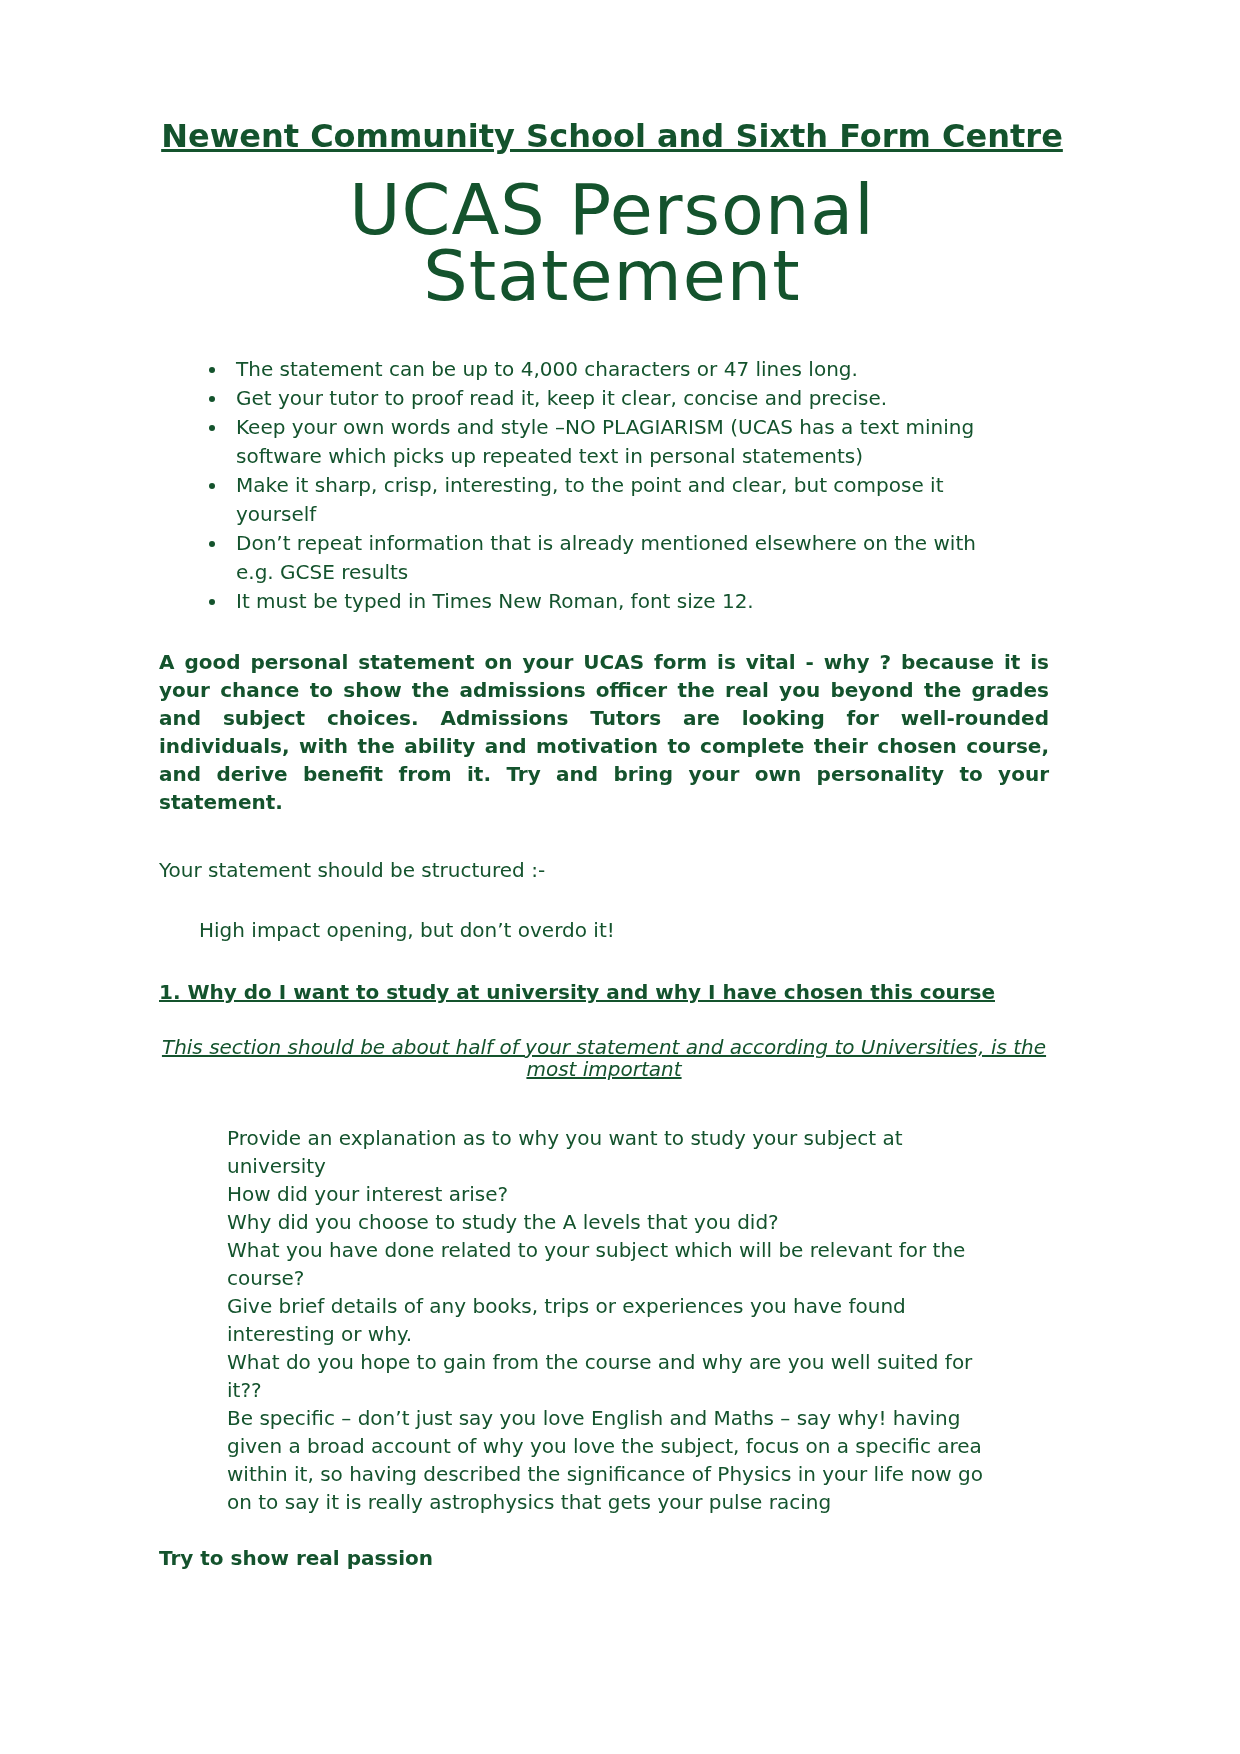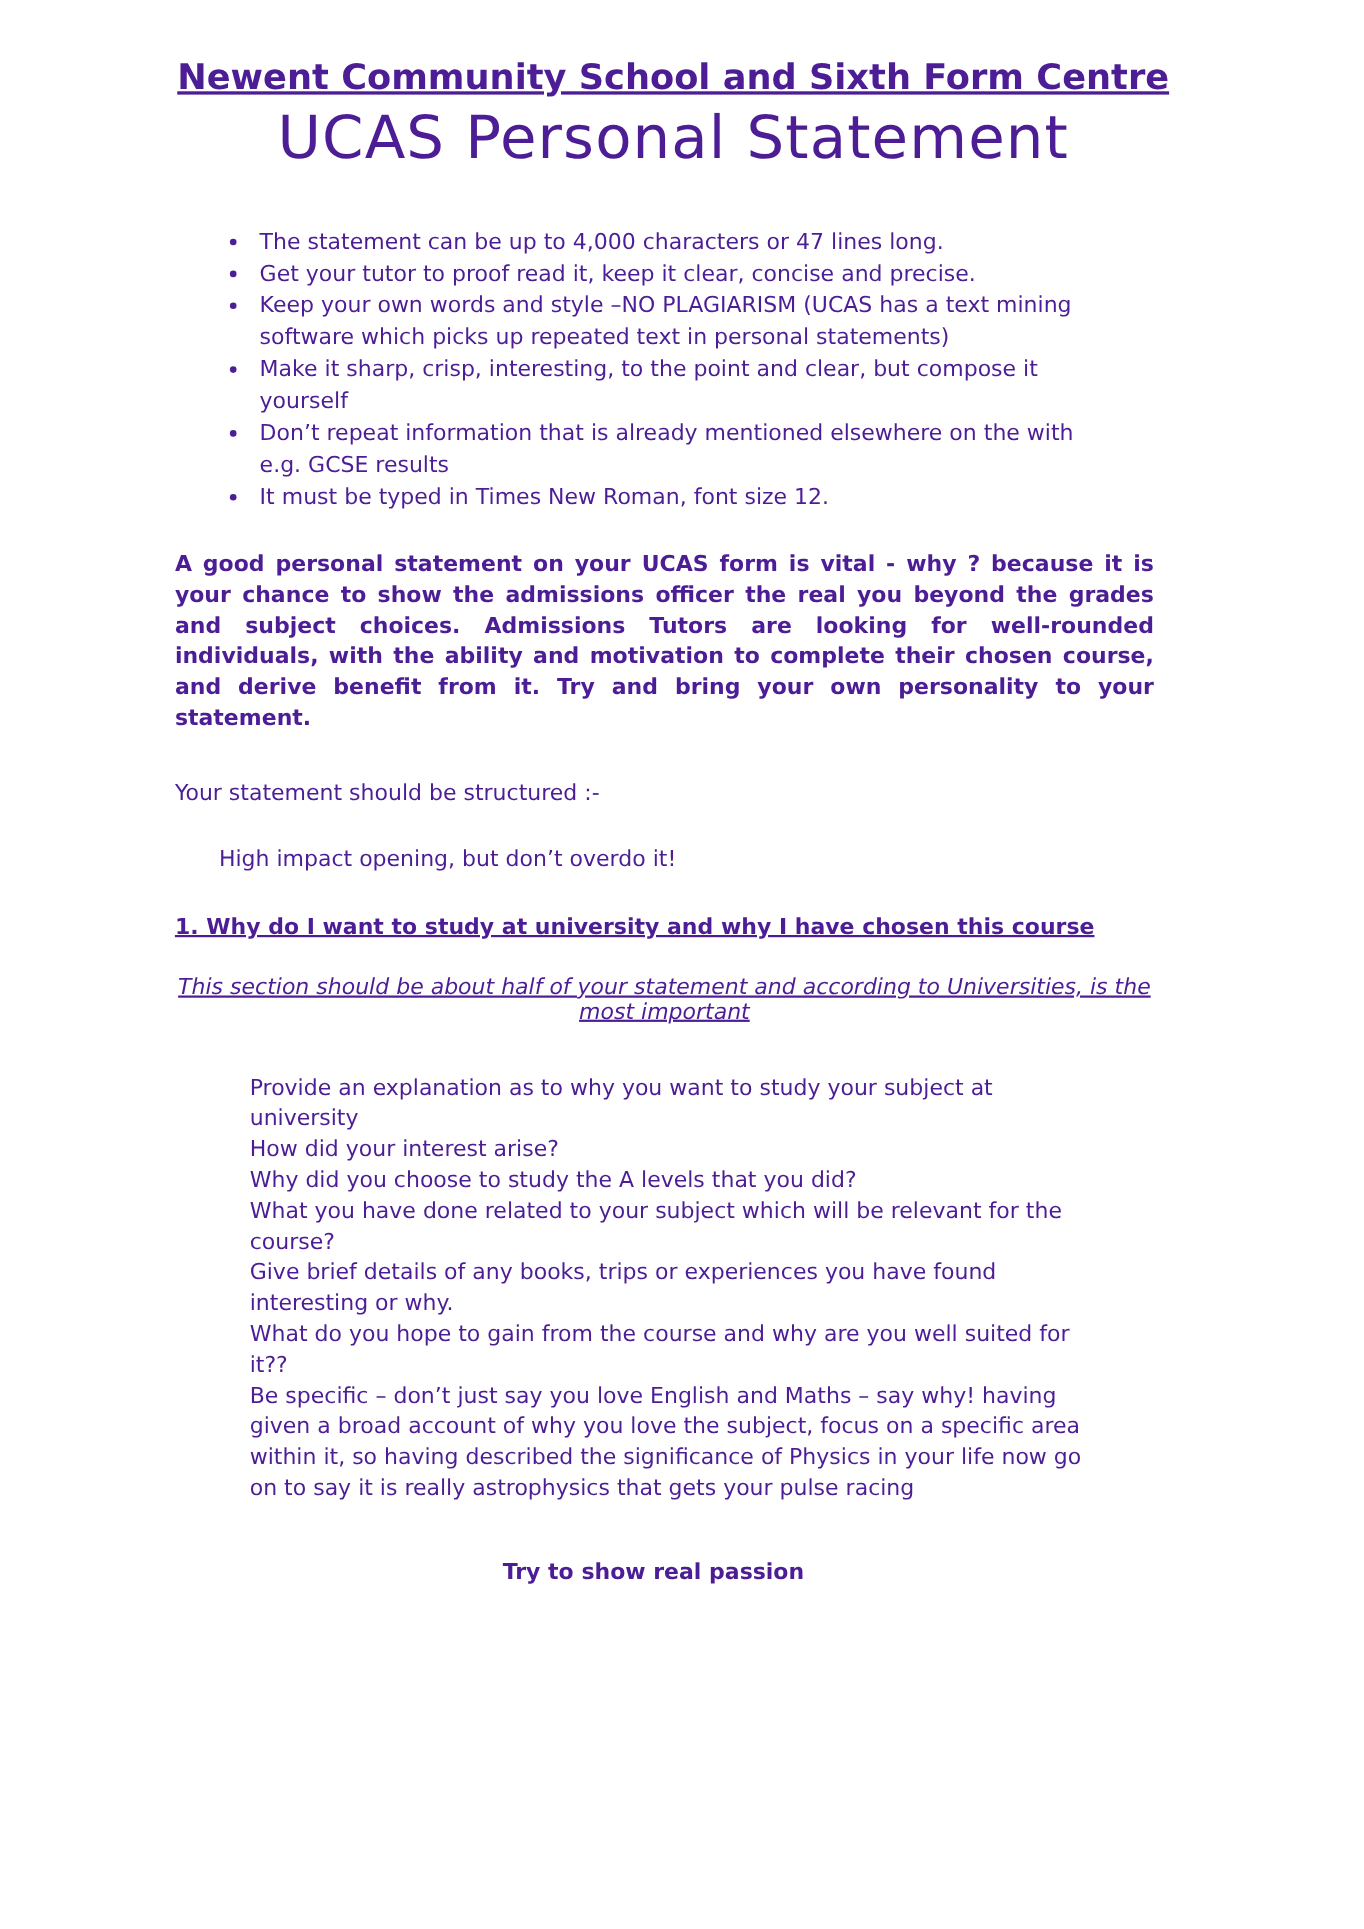--- a/index.html
+++ b/index.html
@@ -3,40 +3,40 @@
 <meta charset="utf-8">
 <style>
   html, body { margin: 0; padding: 0; background: #ffffff; }
   .page {
     position: relative;
     width: 1240px;
     height: 1754px;
     margin: 0 auto;
     background: #ffffff;
     box-sizing: border-box;
-    padding: 49px 145px 0 159px;
+    padding: 115px 145px 0 159px;
     font-family: "DejaVu Sans", sans-serif;
     font-size: 20px;
-    color: #4c1d95;
+    color: #14532d;
     overflow: hidden;
   }
   .school-title {
     text-align: center;
     font-size: 32px;
     font-weight: 700;
     text-decoration: underline;
     line-height: 42px;
     margin: 0 30px 0 0;
   }
   .doc-title {
     text-align: center;
-    font-size: 54px;
+    font-size: 70px;
     font-weight: 400;
     line-height: 66px;
-    margin: 2px 30px 0 0;
+    margin: 20px 30px 0 0;
     letter-spacing: 1px;
   }
   ul.key-points {
     margin: 46px 0 0 0;
     padding: 0 0 0 69px;
     width: 840px;
     box-sizing: border-box;
   }
   ul.key-points li {
     line-height: 29px;
@@ -70,23 +70,23 @@
     line-height: 22px;
   }
   .points-block {
     margin-top: 44px;
     margin-left: 68px;
     width: 760px;
     line-height: 28px;
     white-space: pre-line;
   }
   .passion-line {
-    margin-top: 48px;
+    margin-top: 28px;
     width: 870px;
-    text-align: center;
+    text-align: left;
     font-weight: 700;
     line-height: 28px;
   }
   .highlight-note {
     margin-top: 72px;
     width: 832px;
     text-align: justify;
     font-weight: 700;
     font-style: italic;
     line-height: 31px;

